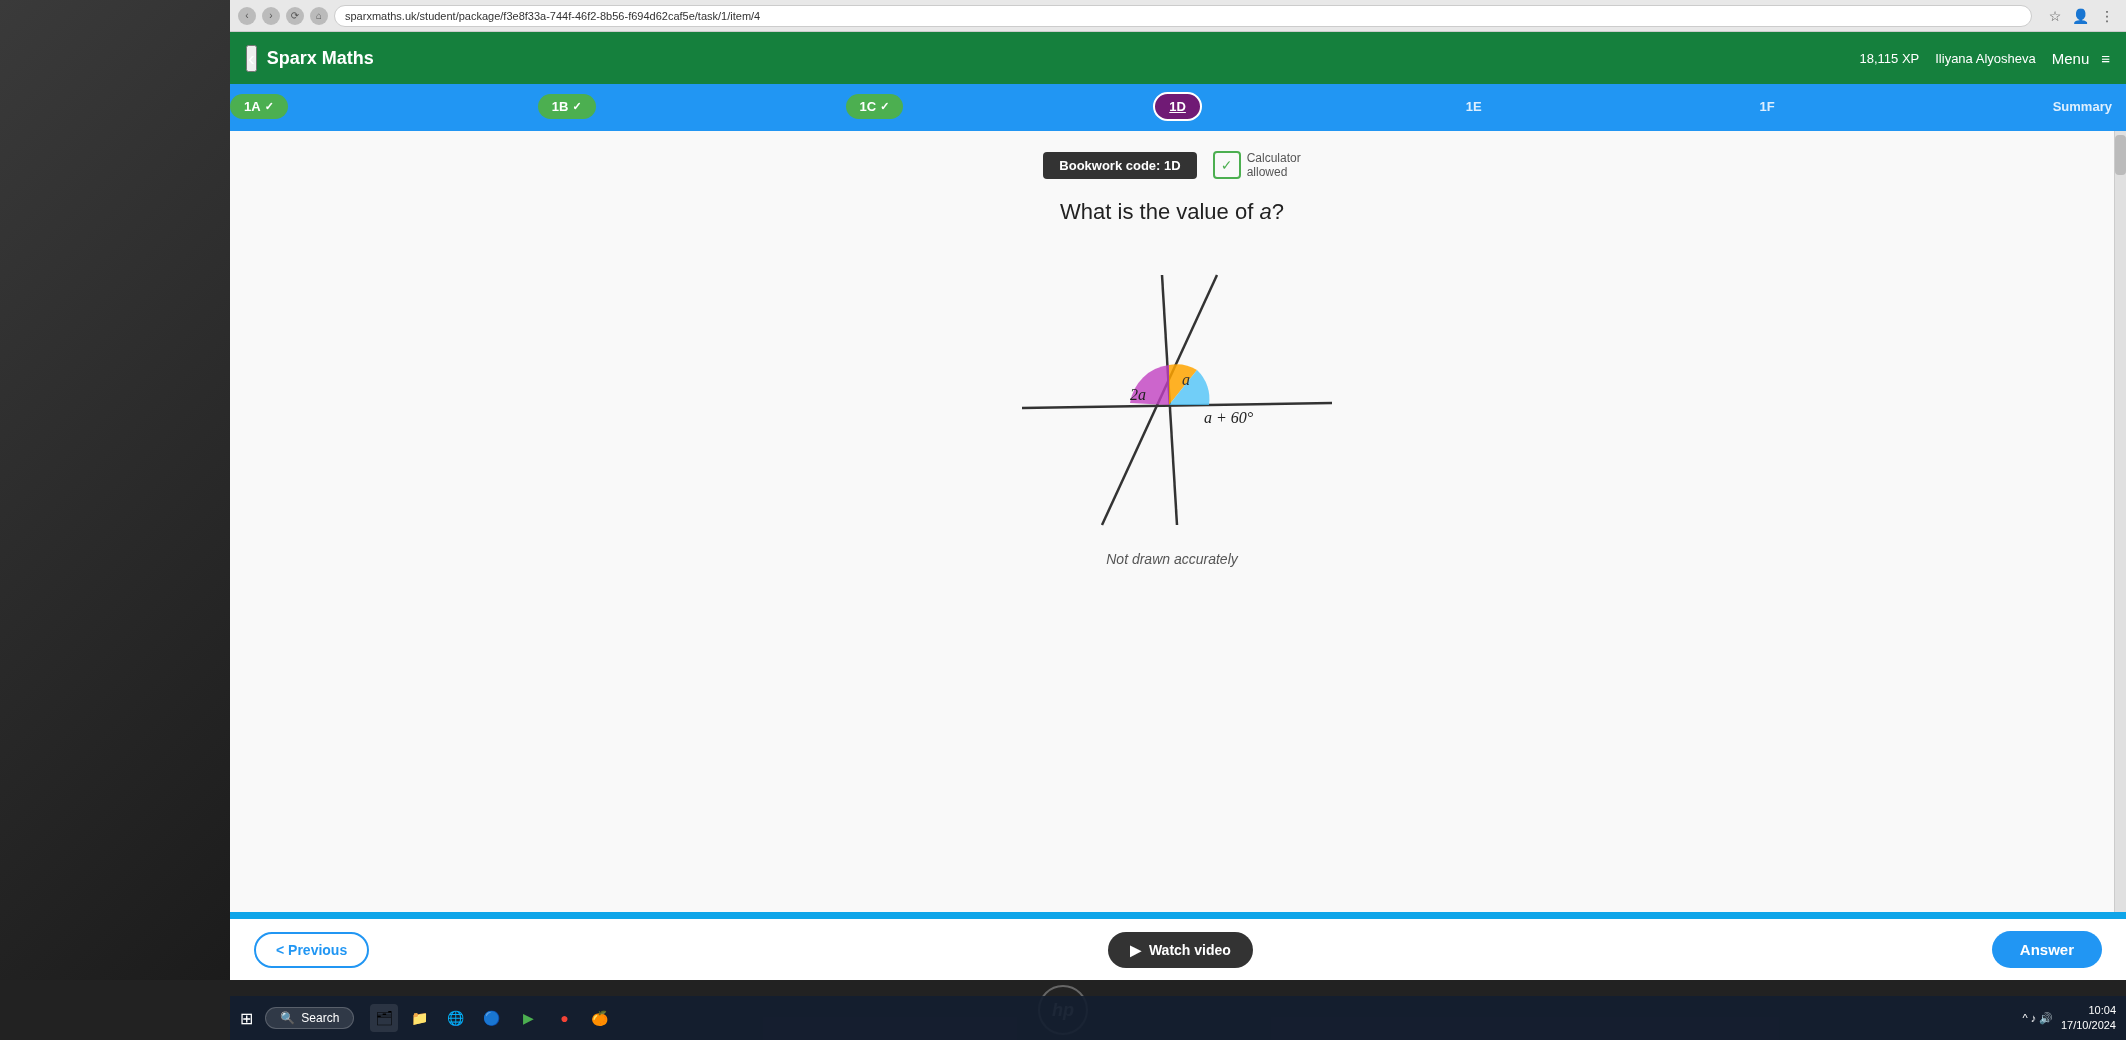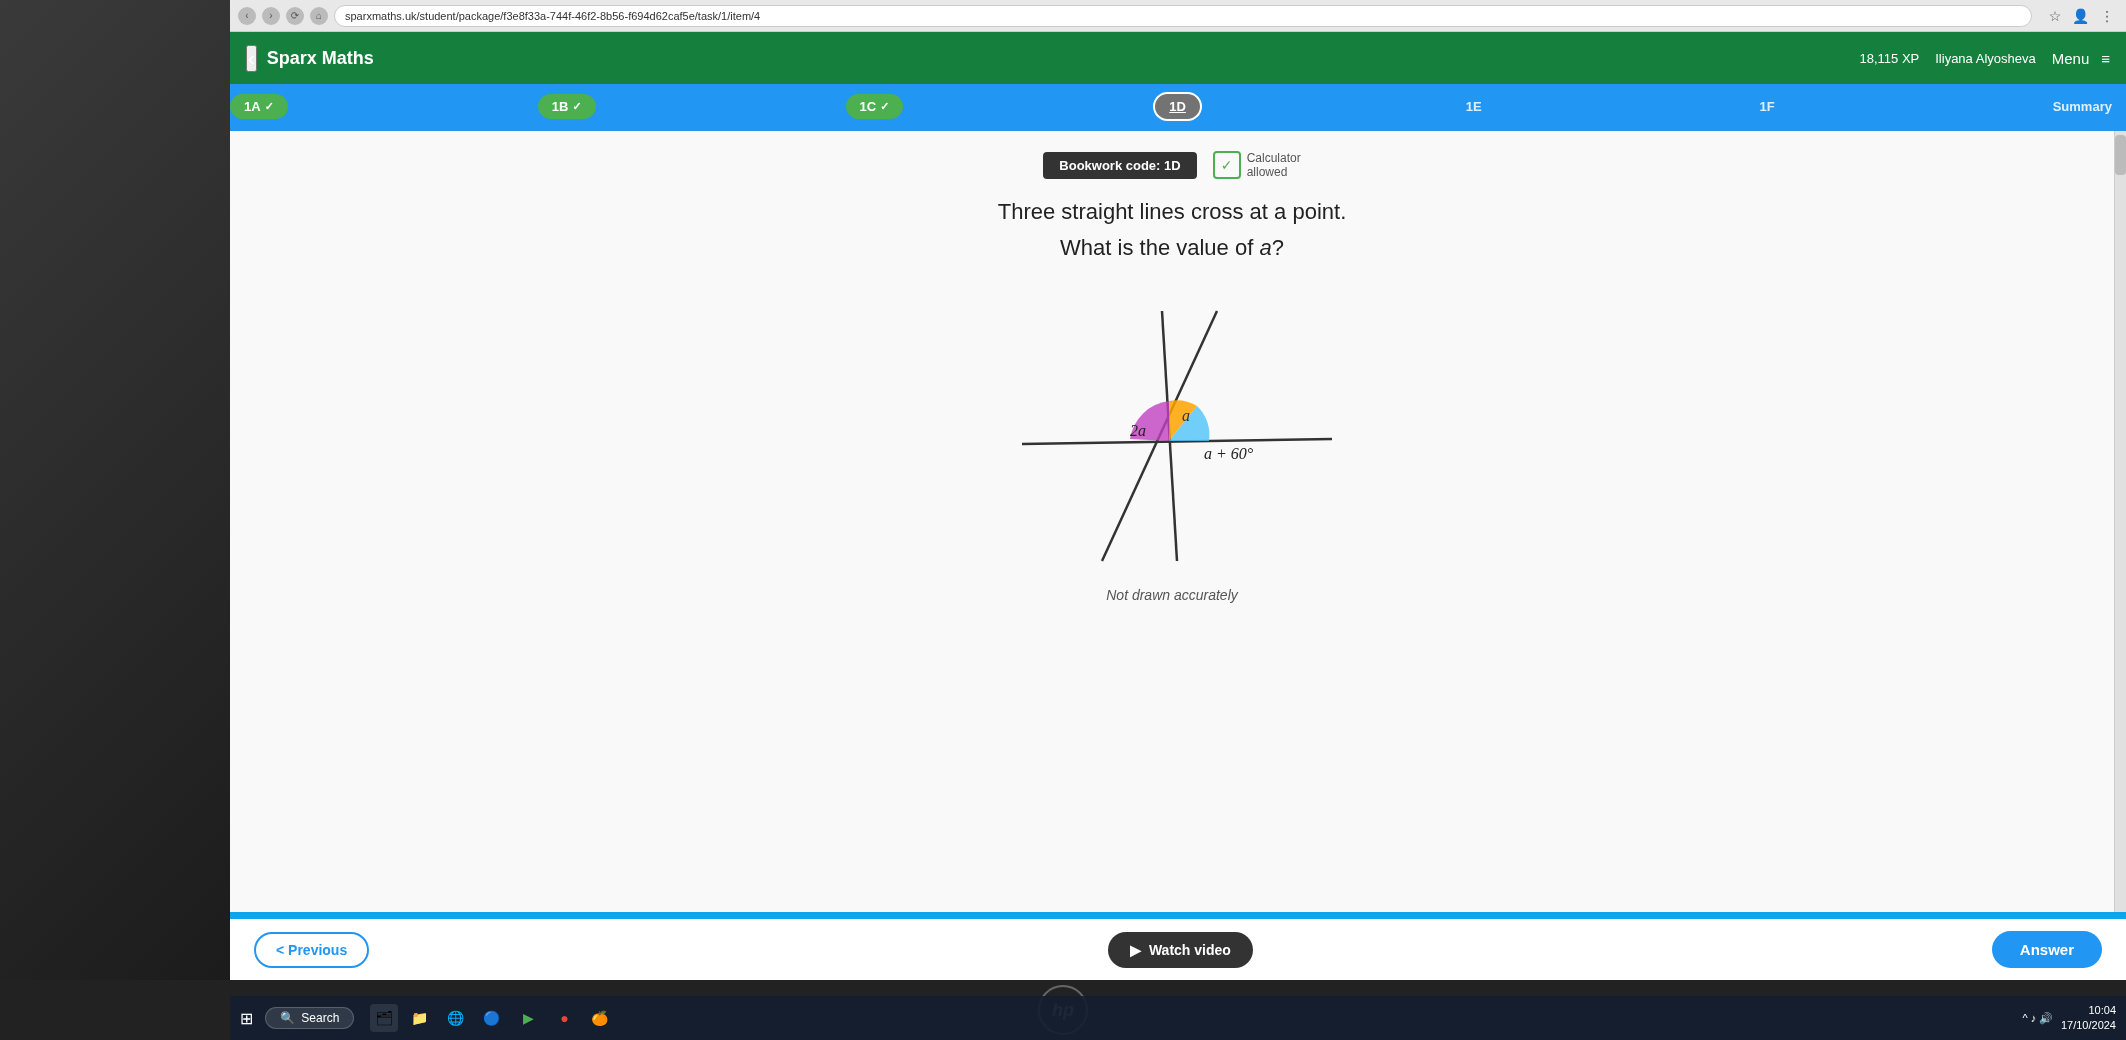--- a/index.html
+++ b/index.html
@@ -138,21 +138,21 @@
       display: flex;
       align-items: center;
       gap: 4px;
       color: white;
     }
     .tab-item.completed {
       background: #4CAF50;
       color: white;
     }
     .tab-item.active {
-      background: #737373;
+      background: #701a75;
       color: white;
       border: 2px solid white;
       text-decoration: underline;
     }
     .tab-item.inactive {
       background: transparent;
       color: rgba(255,255,255,0.85);
     }
     .tab-check {
       font-size: 11px;
@@ -479,21 +479,20 @@
         <div class="bookwork-badge">Bookwork code: 1D</div>
         <div class="calculator-info">
           <div class="calc-icon">✓</div>
           <div>
             <div>Calculator</div>
             <div>allowed</div>
           </div>
         </div>
       </div>
 
-      <p class="question-text">Three straight lines cross at a point.</p>
       <p class="question-subtext">
         What is the value of <em>a</em>?
       </p>
 
       <div class="diagram-container">
         <svg class="diagram-svg" viewBox="0 0 420 280">
 
           <line x1="200" y1="20" x2="215" y2="270" stroke="#333" stroke-width="2.5"></line>
 
           <line x1="255" y1="20" x2="140" y2="270" stroke="#333" stroke-width="2.5"></line>

